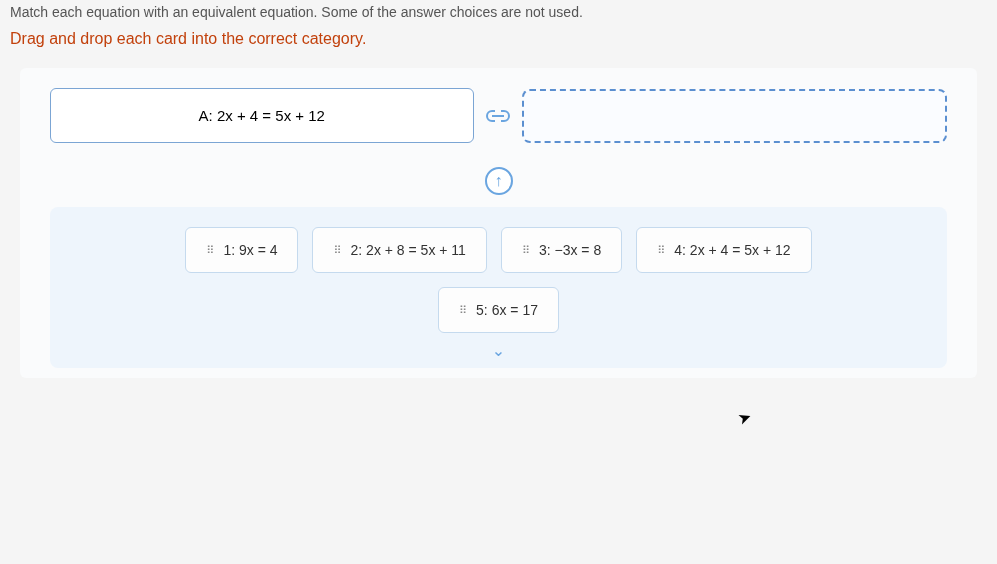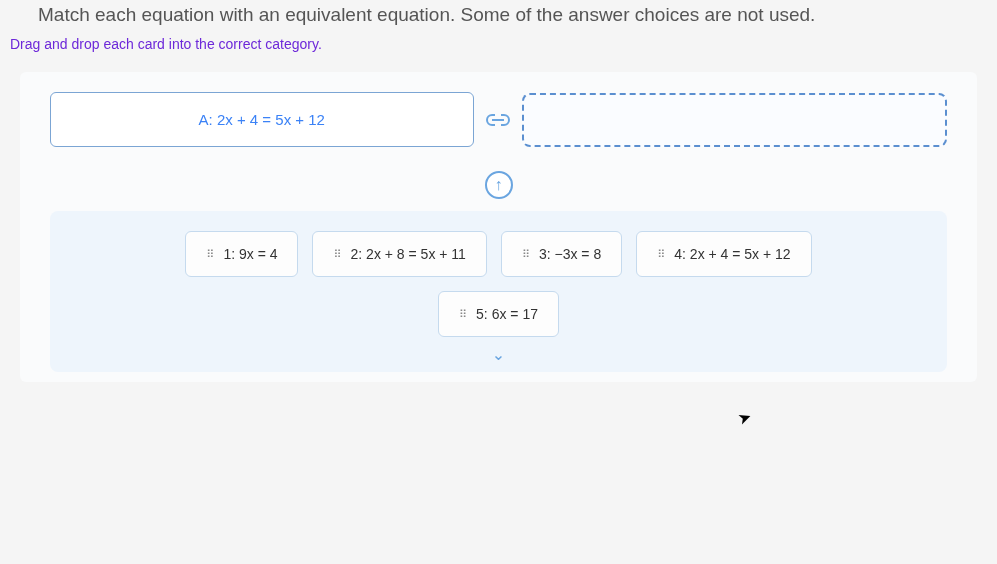--- a/index.html
+++ b/index.html
@@ -7,48 +7,47 @@
       font-family: Arial, sans-serif;
       background: #f5f5f5;
       width: 997px;
       height: 564px;
       color: #333;
       overflow: hidden;
     }
     .header-text {
       padding: 4px 10px 0;
       color: #555;
-      font-size: 19px;
-      margin-left: 28px;
+      font-size: 14px;
     }
     .sub-header {
       padding: 10px 10px 20px;
-      color: #6d28d9;
-      font-size: 14px;
+      color: #c2410c;
+      font-size: 16px;
     }
     .main-area {
       background: #fafbfc;
       margin: 0 20px;
       padding: 20px 30px 10px;
       border-radius: 6px;
     }
     .match-row {
       display: flex;
       align-items: center;
       margin-bottom: 24px;
     }
     .equation-card {
       flex: 1;
       background: #fff;
       border: 1px solid #7ba5d4;
       border-radius: 6px;
       padding: 18px 10px;
       text-align: center;
       font-size: 15px;
-      color: #3b82f6;
+      color: #000000;
     }
     .link-icon {
       width: 40px;
       height: 26px;
       display: flex;
       align-items: center;
       justify-content: center;
       margin: 0 4px;
     }
     .drop-zone {

